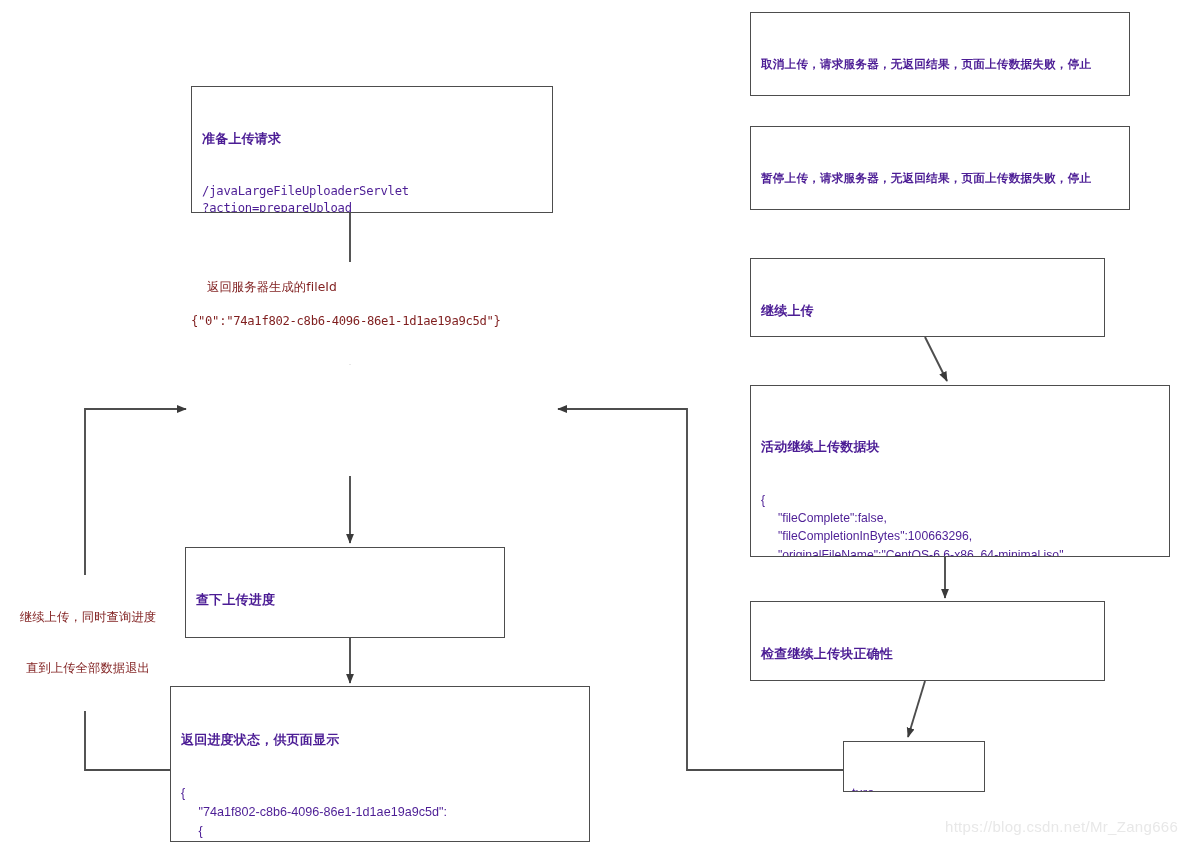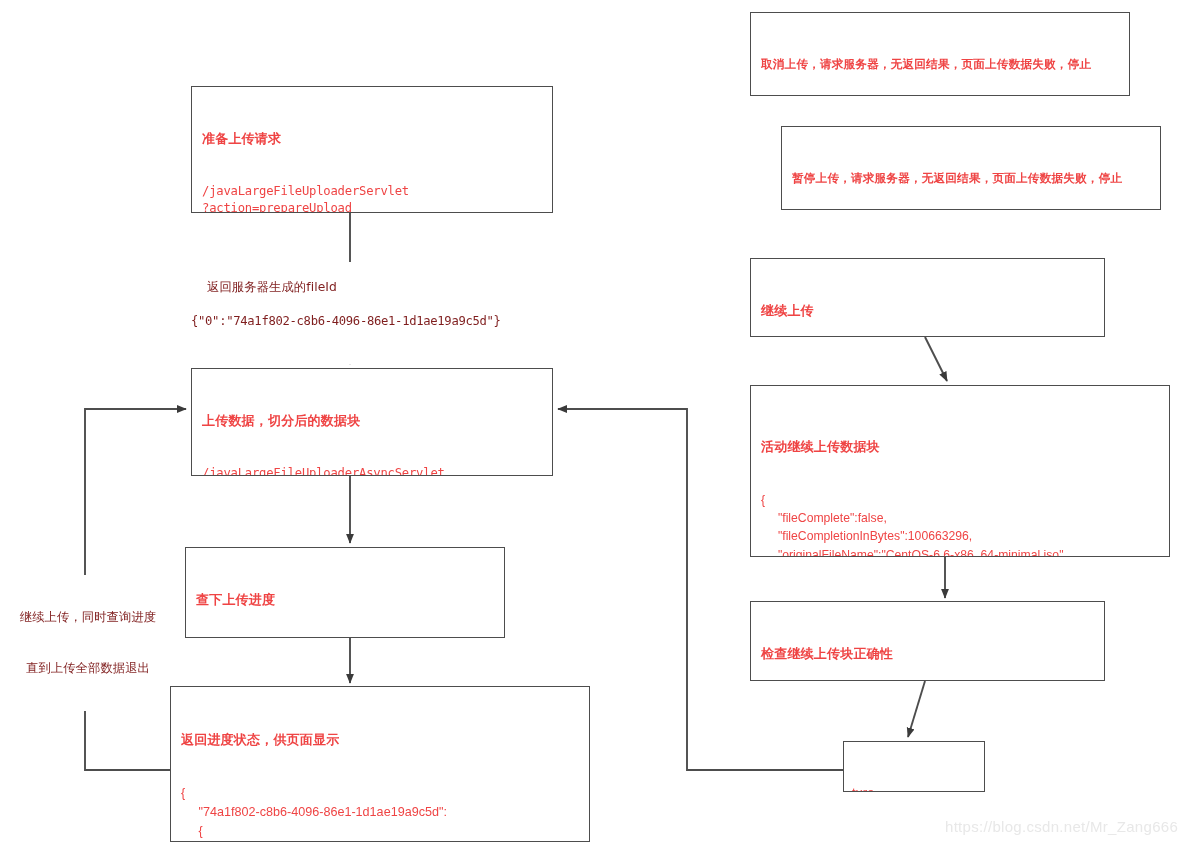--- a/index.html
+++ b/index.html
@@ -22,21 +22,21 @@
     width: 1186px;
     height: 849px;
     pointer-events: none;
   }
   .node {
     position: absolute;
     box-sizing: border-box;
     border: 1.6px solid #4d4d4d;
     background: #ffffff;
     padding: 7px 9px 7px 10px;
-    color: #ef4444;
+    color: #4c1d95;
     white-space: pre;
     overflow: hidden;
   }
   .node .hdr {
     font-family: "DejaVu Sans", sans-serif;
     font-size: 13px;
     line-height: 17px;
     font-weight: 600;
     letter-spacing: .2px;
     display: block;
@@ -114,27 +114,20 @@
   <div class="node" style="left:191px; top:86px; width:362px; height:127px;">
     <span class="hdr">准备上传请求</span>
     <span class="mono">/javaLargeFileUploaderServlet
 ?action=prepareUpload
 &amp;newFiles=[{"tempId"%3A0%2C"fileName"%3A"Cen
 tOS-6.6-x86_64-
 minimal.iso"%2C"size"%3A401604608%2C"crc"%3A
 "29221b95"}]</span>
   </div>
 
-  <div class="node" style="left:191px; top:368px; width:362px; height:108px;">
-    <span class="hdr">上传数据，切分后的数据块</span>
-    <span class="mono">/javaLargeFileUploaderAsyncServlet
-?action=upload
-&amp;fileId=74a1f802-c8b6-4096-86e1-1d1ae19a9c5d
-&amp;crc=a7e5d5a1</span>
-  </div>
 
   <div class="node" style="left:185px; top:547px; width:320px; height:91px;">
     <span class="hdr">查下上传进度</span>
     
   </div>
 
   <div class="node" style="left:170px; top:686px; width:420px; height:156px; padding-top:8px;">
     <span class="hdr">返回进度状态，供页面显示</span>
     <span class="json">{
      "74a1f802-c8b6-4096-86e1-1d1ae19a9c5d":
@@ -144,21 +137,21 @@
           "estimatedRemainingTimeInSeconds":34
      }
 }</span>
   </div>
 
   <div class="node" style="left:750px; top:12px; width:380px; height:84px; padding-right:4px;">
     <span class="hdr" style="font-size:11.6px;">取消上传，请求服务器，无返回结果，页面上传数据失败，停止</span>
     
   </div>
 
-  <div class="node" style="left:781px; top:126px; width:380px; height:84px; padding-right:20px;">
+  <div class="node" style="left:750px; top:126px; width:380px; height:84px; padding-right:20px;">
     <span class="hdr" style="font-size:11.6px;">暂停上传，请求服务器，无返回结果，页面上传数据失败，停止</span>
     
   </div>
 
   <div class="node" style="left:750px; top:258px; width:355px; height:79px;">
     <span class="hdr">继续上传</span>
     
   </div>
 
   <div class="node" style="left:750px; top:385px; width:420px; height:172px; padding-top:16px;">

